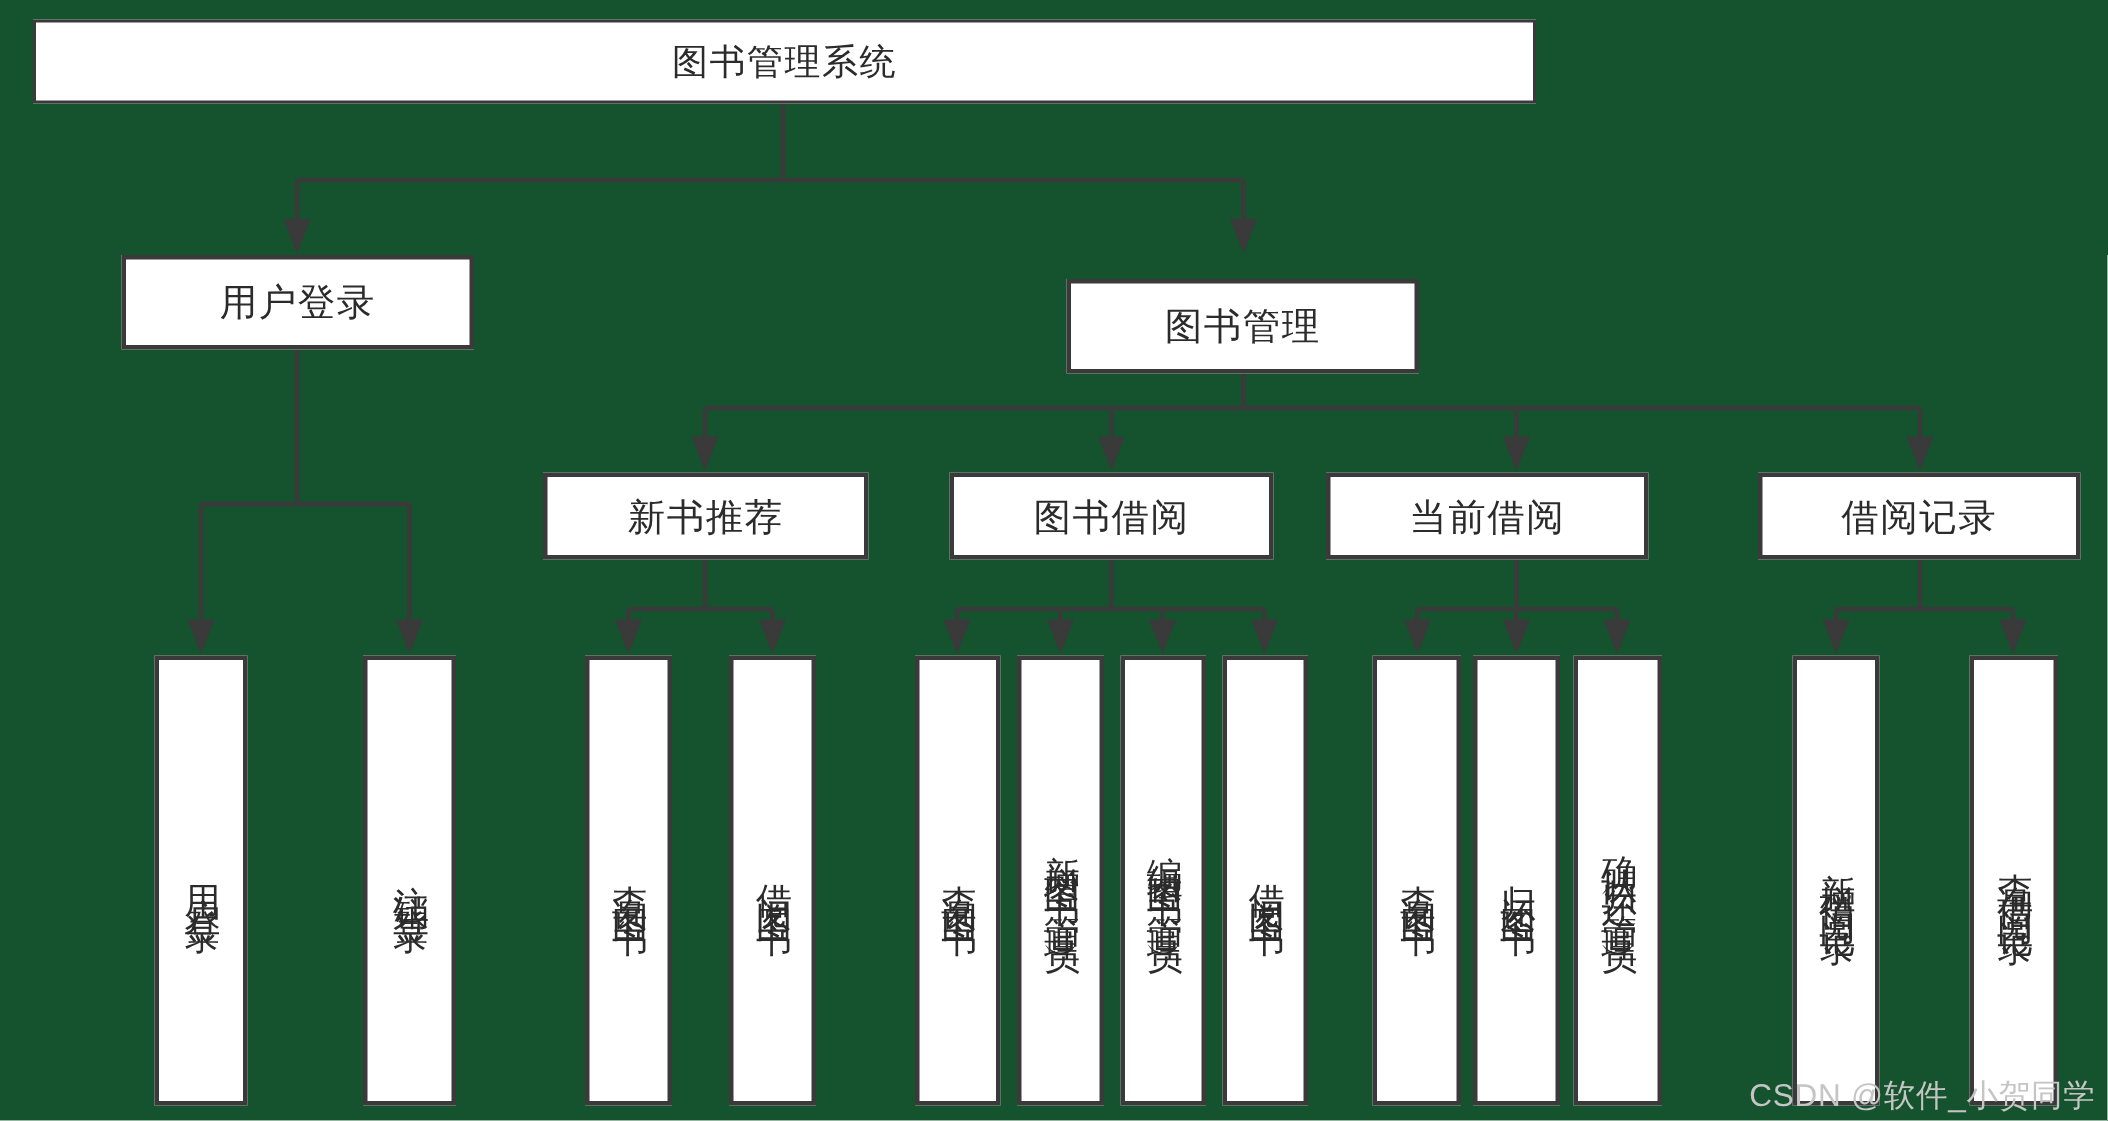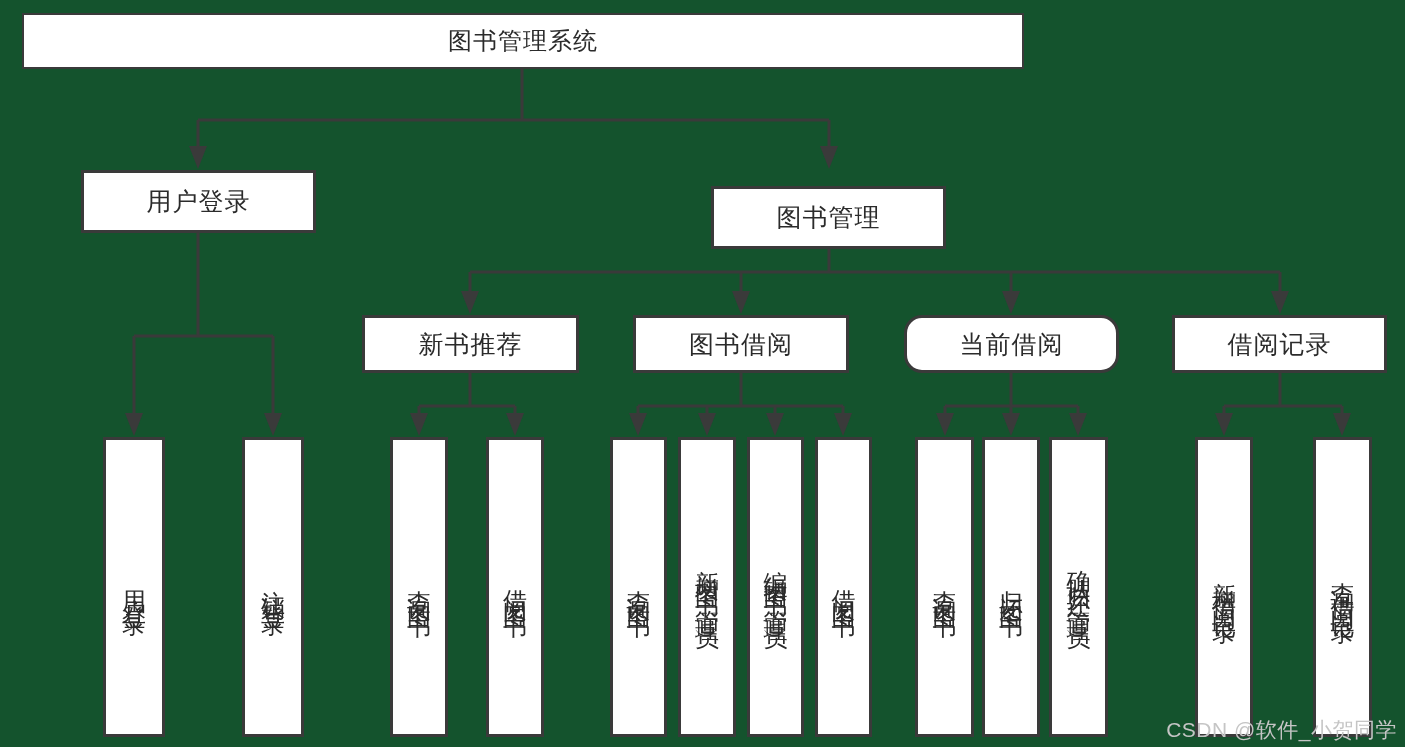--- a/index.html
+++ b/index.html
@@ -41,21 +41,21 @@
   }
   
   #root { left: 22px; top: 13px; width: 1002px; height: 56px; border-width: 2px; }
   #root .hlabel { font-size: 24px; }
   
   #l2a { left: 81px;  top: 170px; width: 235px; height: 63px; }
   #l2b { left: 711px; top: 170px; width: 235px; height: 63px; margin-top: 16px; }
   
   #l3a { left: 362px;  top: 315px; width: 217px; height: 58px; }
   #l3b { left: 633px;  top: 315px; width: 216px; height: 58px; text-align: center; }
-  #l3c { left: 904px;  top: 315px; width: 215px; height: 58px; border-radius: 18px; }
+  #l3c { left: 884px;  top: 315px; width: 215px; height: 58px; }
   #l3d { left: 1172px; top: 315px; width: 215px; height: 58px; }
   
   .vbox { top: 437px; height: 300px; }
   #u1 { left: 103px;  width: 62px; }
   #u2 { left: 242px;  width: 62px; }
   #n1 { left: 390px;  width: 58px; }
   #n2 { left: 486px;  width: 58px; }
   #b1 { left: 610px;  width: 57px; }
   #b2 { left: 678px;  width: 58px; }
   #b3 { left: 747px;  width: 57px; }

